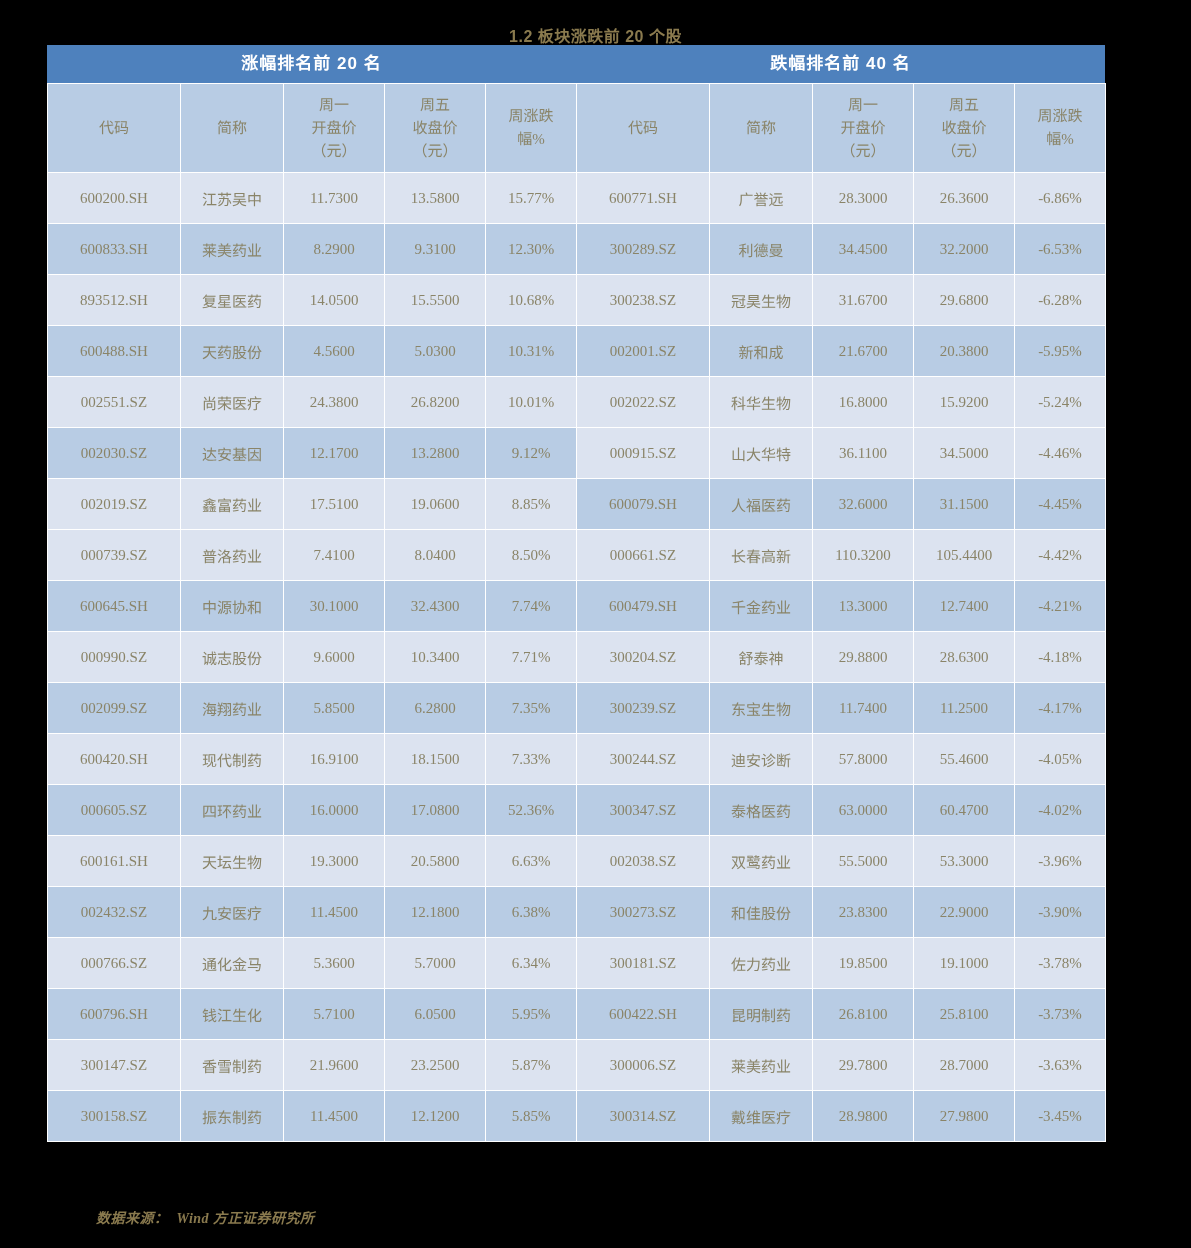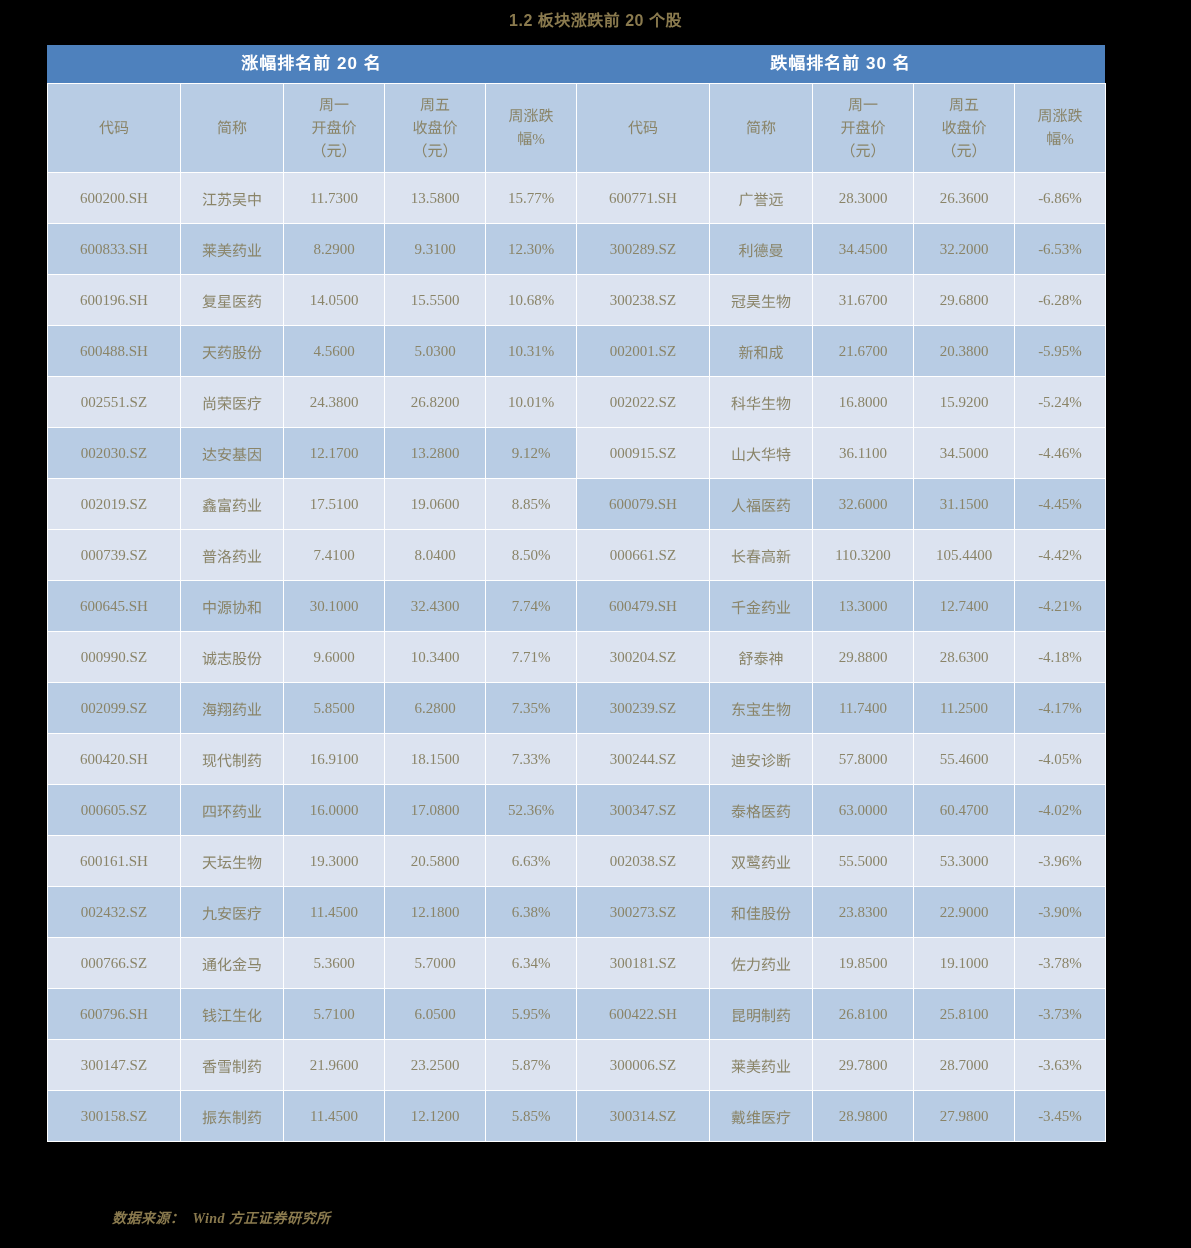--- a/index.html
+++ b/index.html
@@ -26,21 +26,21 @@
   }
   .section-heading {
     font-family: "Liberation Sans", "DejaVu Sans", sans-serif;
     font-weight: bold;
     font-size: 16px;
     color: #8a7a4e;
     letter-spacing: 0.5px;
     height: 14px;
     line-height: 10px;
     overflow: hidden;
-    margin: 0;
+    margin: 16px;
     padding: 16px;
   }
   .figure-caption {
     font-family: "Liberation Serif", "DejaVu Serif", serif;
     font-weight: bold;
     font-size: 12px;
     color: #8a7a4e;
     line-height: 22px;
     margin: 0;
     padding: 1px 0 2px 0;
@@ -117,21 +117,21 @@
   
   col.c-code  { width: 133px; }
   col.c-name  { width: 103px; }
   col.c-open  { width: 101px; }
   col.c-close { width: 101px; }
   col.c-pct   { width:  91px; }
 
   
   .source-note {
     position: absolute;
-    left: 112px;
+    left: 96px;
     top: 1207px;
     font-family: "Liberation Serif", "DejaVu Serif", serif;
     font-style: italic;
     font-weight: bold;
     font-size: 14px;
     color: #8a7a4e;
     letter-spacing: 0.5px;
     white-space: pre;
   }
 </style>
@@ -188,21 +188,21 @@
             <td>15.77%</td>
           </tr>
           <tr class="even">
             <td>600833.SH</td>
             <td>莱美药业</td>
             <td>8.2900</td>
             <td>9.3100</td>
             <td>12.30%</td>
           </tr>
           <tr class="odd">
-            <td>600196.SH</td>
+            <td>893512.SH</td>
             <td>复星医药</td>
             <td>14.0500</td>
             <td>15.5500</td>
             <td>10.68%</td>
           </tr>
           <tr class="even">
             <td>600488.SH</td>
             <td>天药股份</td>
             <td>4.5600</td>
             <td>5.0300</td>
@@ -311,21 +311,21 @@
             <td>振东制药</td>
             <td>11.4500</td>
             <td>12.1200</td>
             <td>5.85%</td>
           </tr>
         </tbody>
     </table>
   </div>
 
   <div class="table-wrap">
-    <div class="table-title">跌幅排名前 30 名</div>
+    <div class="table-title">跌幅排名前 40 名</div>
     <table class="rank-table">
       <colgroup>
         <col class="c-code">
           <col class="c-name">
           <col class="c-open">
           <col class="c-close">
           <col class="c-pct">
       </colgroup>
       <thead>
         <tr>

